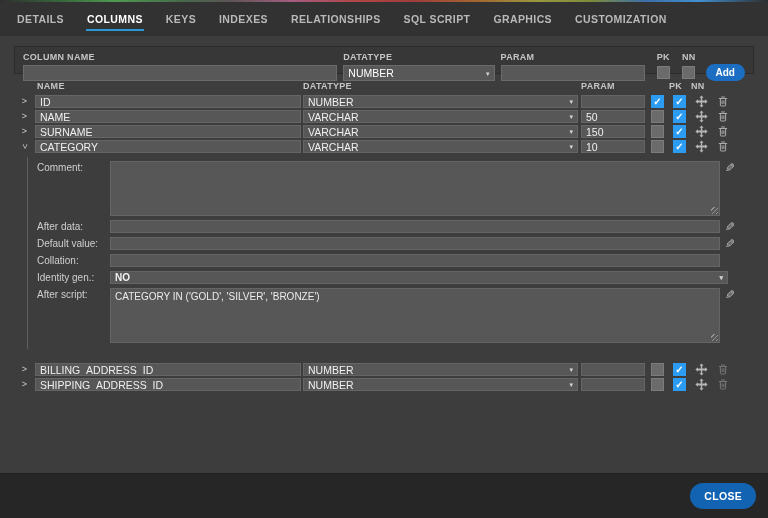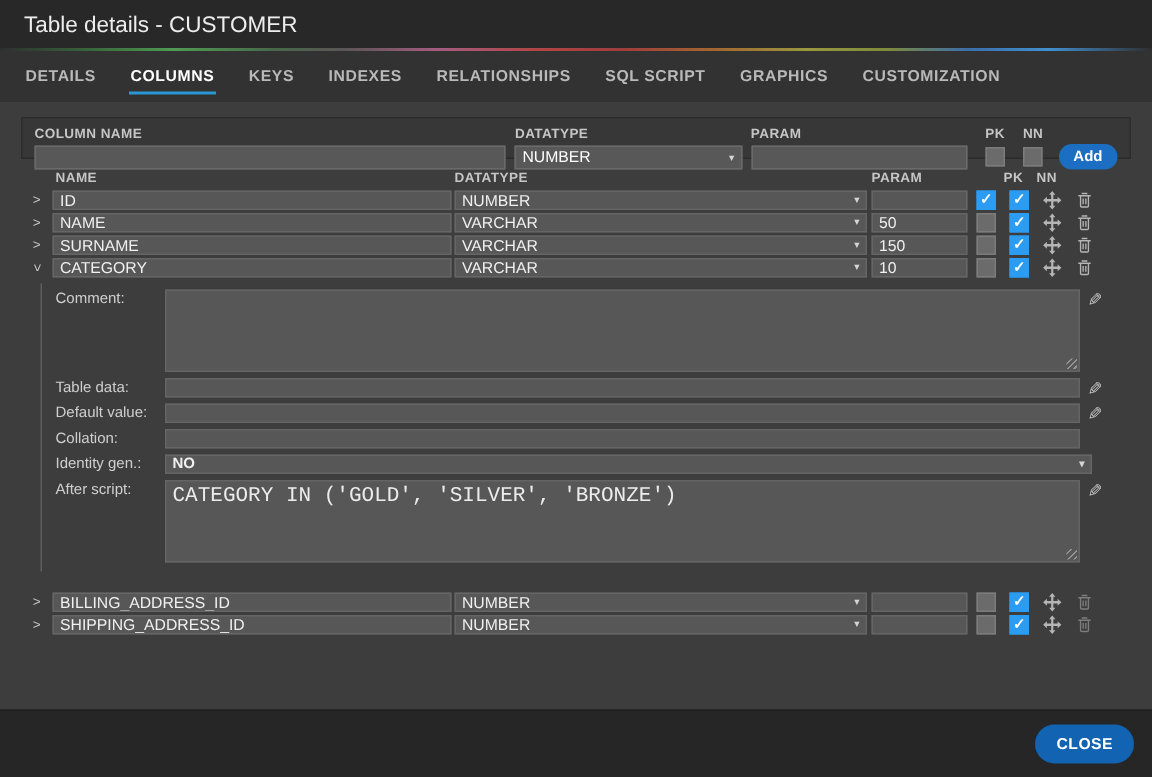--- a/index.html
+++ b/index.html
@@ -62,39 +62,36 @@
   .ticon { width:12px; color:#b5b5b5; display:flex; align-items:center; cursor:pointer; flex:none; }
   .crow.dim .ticon { color:#7d7d7d; }
 
   
   .detail { border-left:1px solid #5f5f5f; margin:3px 0 13px 13px; padding:4px 0 6px; }
   .drow { display:flex; align-items:flex-start; margin-bottom:4px; }
   .dlabel { width:73px; margin-left:9px; padding-top:1px; flex:none; font-size:10px; color:#cfcfcf; }
   .dwrap { position:relative; flex:none; }
   .dinput { width:610px; height:13px; display:block; }
   .dselect { width:618px; height:13px; background:#575757; border:1px solid #656565; color:#f0f0f0; font-size:10px; padding:0 4px; display:flex; align-items:center; justify-content:space-between; cursor:pointer;font-weight:bold; }
-  .dtext { width:610px; height:55px; display:block; background:#575757; border:1px solid #656565; color:#ececec; font-size:14px; padding:2px 4px; resize:none; font-family:Liberation Mono, monospace; overflow:hidden; }
+  .dtext { width:610px; height:55px; display:block; background:#575757; border:1px solid #656565; color:#ececec; font-size:10px; padding:2px 4px; resize:none; font-family:Liberation Sans, sans-serif; overflow:hidden; }
   .grip { position:absolute; right:2px; bottom:2px; width:7px; height:7px;
     background:repeating-linear-gradient(135deg, transparent 0 2px, #9d9d9d 2px 3px); opacity:.85; }
   .pencil { margin-left:5px; margin-top:1px; color:#c4c4c4; font-size:12px; line-height:1; transform:scaleX(-1); cursor:pointer; }
 
   
   footer { height:45px; flex:none; background:#262626; border-top:1px solid #1e1e1e; display:flex; align-items:center; justify-content:flex-end; padding:0 12px; }
   .close-btn { height:26px; padding:0 14px; border:none; border-radius:13px; background:#1263b2; color:#fff; font-size:10.5px; font-weight:700; letter-spacing:.3px; cursor:pointer; }
 
   svg { display:block; }
 </style>
 </head>
 <body>
 
 <div class="app">
 
-  <header class="titlebar">
-    <span class="title">Table details - CUSTOMER</span>
-  </header>
 
   <div class="rainbow"></div>
 
   <nav class="tabbar">
     <div class="tab">DETAILS</div>
     <div class="tab active">COLUMNS</div>
     <div class="tab">KEYS</div>
     <div class="tab">INDEXES</div>
     <div class="tab">RELATIONSHIPS</div>
     <div class="tab">SQL SCRIPT</div>
@@ -231,21 +228,21 @@
       <div class="detail">
         <div class="drow">
           <span class="dlabel">Comment:</span>
           <span class="dwrap">
             <textarea class="dtext" style=""></textarea>
             <span class="grip"></span>
           </span>
           <span class="pencil">✎</span>
         </div>
         <div class="drow">
-          <span class="dlabel">Table data:</span>
+          <span class="dlabel">After data:</span>
           <span class="dwrap">
               <input class="gfield dinput" value="" style="">
             </span>
           <span class="pencil">✎</span>
         </div>
         <div class="drow">
           <span class="dlabel">Default value:</span>
           <span class="dwrap">
               <input class="gfield dinput" value="" style="">
             </span>

